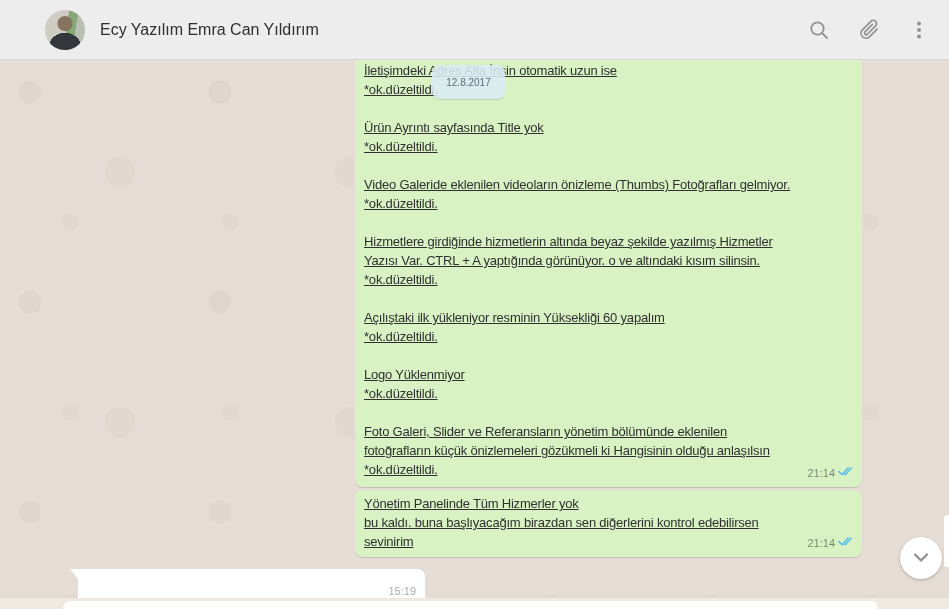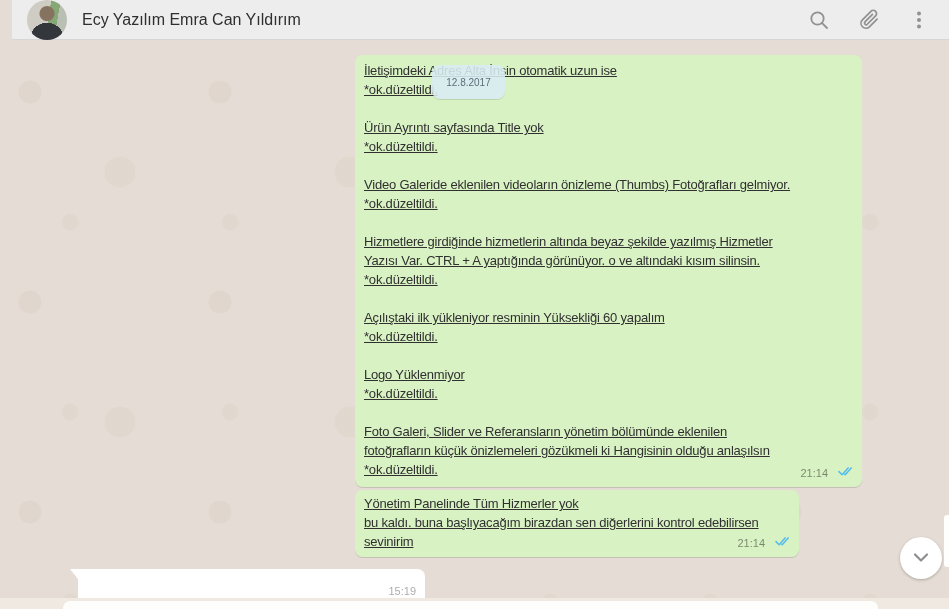--- a/index.html
+++ b/index.html
@@ -6,24 +6,24 @@
   html,body { width:949px; height:609px; overflow:hidden; }
   body {
     font-family:"Liberation Sans","DejaVu Sans",sans-serif;
     background:#e5ddd5;
     position:relative;
   }
   .app { position:absolute; inset:0; }
 
   
   .header {
-    position:absolute; top:0; left:12px; right:0; height:40px;
+    position:absolute; top:0; left:0; right:0; height:60px;
     background:var(--header-bg,#ededed);
     border-bottom:1px solid #d6d6d6;
-    display:flex; align-items:center; z-index:20;
+    display:flex; align-items:center; z-index:20;padding-left:30px;
   }
   .avatar {
     width:40px; height:40px; border-radius:50%; margin-left:15px; flex:0 0 auto;
     cursor:pointer; overflow:hidden;
     background:
       radial-gradient(circle at 50% 34%, #86735f 0 7px, rgba(134,115,95,0) 8px),
       radial-gradient(ellipse 16px 14px at 50% 92%, #33373b 0 99%, rgba(51,55,59,0) 100%),
       linear-gradient(100deg, #cfccc4 0 52%, #86a877 52% 72%, #b9bfb2 72%);
   }
   .title {
@@ -52,28 +52,28 @@
 
   .msg {
     position:absolute; border-radius:7.5px;
     box-shadow:0 1px 0.5px rgba(0,0,0,0.13);
     font-size:13px; line-height:19px; letter-spacing:-0.2px;
     color:var(--text-primary,#303030); overflow:hidden; cursor:pointer;text-decoration:underline;
   }
   .msg .text { white-space:pre; display:block; }
   .msg .meta {
     position:absolute; right:7px; bottom:4px;
-    display:flex; align-items:flex-start; gap:10px;
+    display:flex; align-items:flex-start; gap:3px;
     font-size:11px; letter-spacing:0; color:rgba(0,0,0,0.45);
   }
   .out { background:var(--outgoing-bubble,#d9f2c4); }
   .in  { background:var(--incoming-bubble,#ffffff); }
 
   .msg-1 { left:355px; top:3px;   width:507px; padding:6px 9px 8px 9px; }
-  .msg-2 { left:355px; top:438px; width:444px; padding:4px 9px 6px 9px; }
+  .msg-2 { left:355px; top:438px; width:507px; padding:4px 9px 6px 9px; }
   .msg-3 { left:78px;  top:517px; width:347px; height:44px; padding:6px 10px;
            border-top-left-radius:0; overflow:visible; }
   .msg-3 .meta { top:13px; bottom:auto; right:9px; color:rgba(0,0,0,0.35); }
   .tail-in {
     position:absolute; left:-8px; top:0; width:0; height:0;
     border-right:8px solid var(--incoming-bubble,#ffffff);
     border-bottom:10px solid transparent;
   }
 
   .date-chip {

